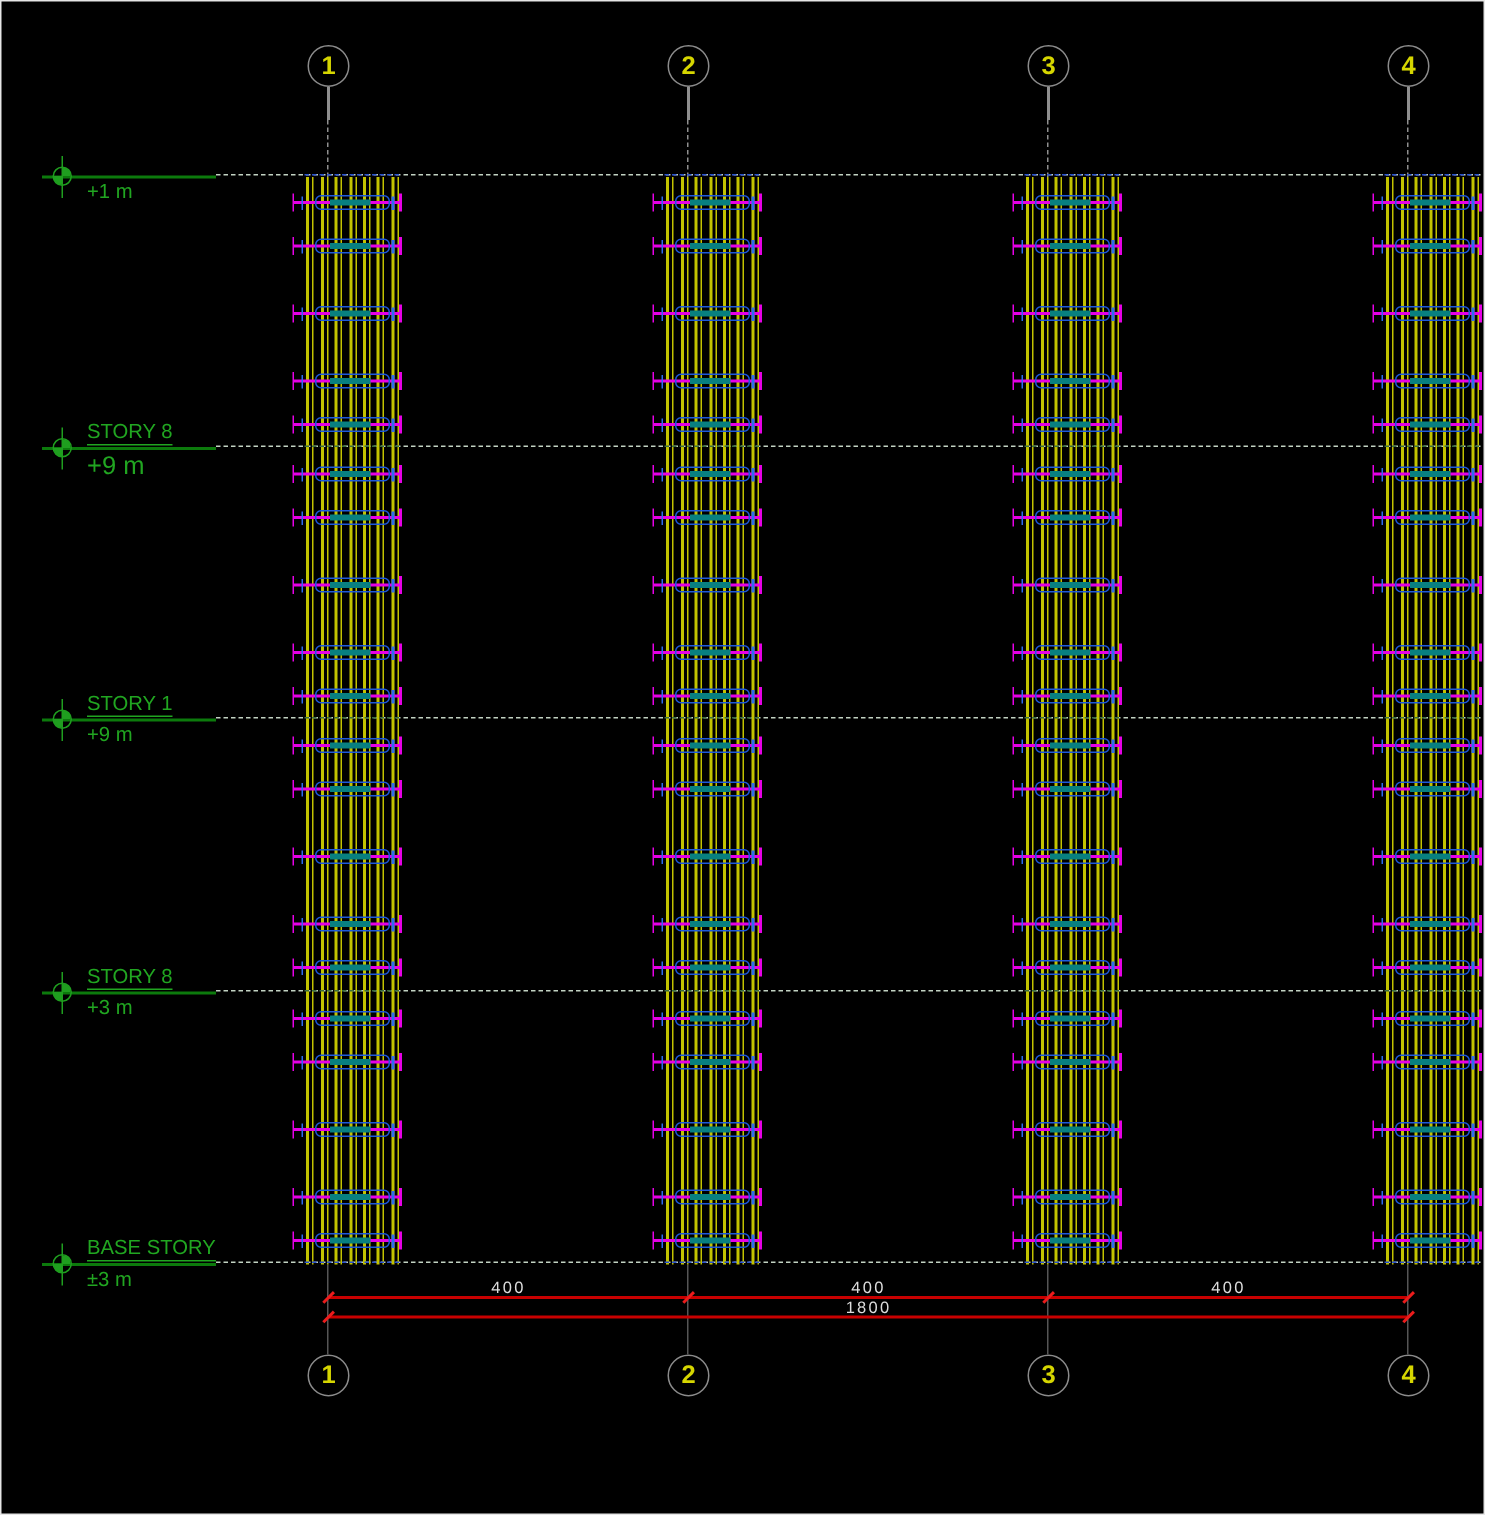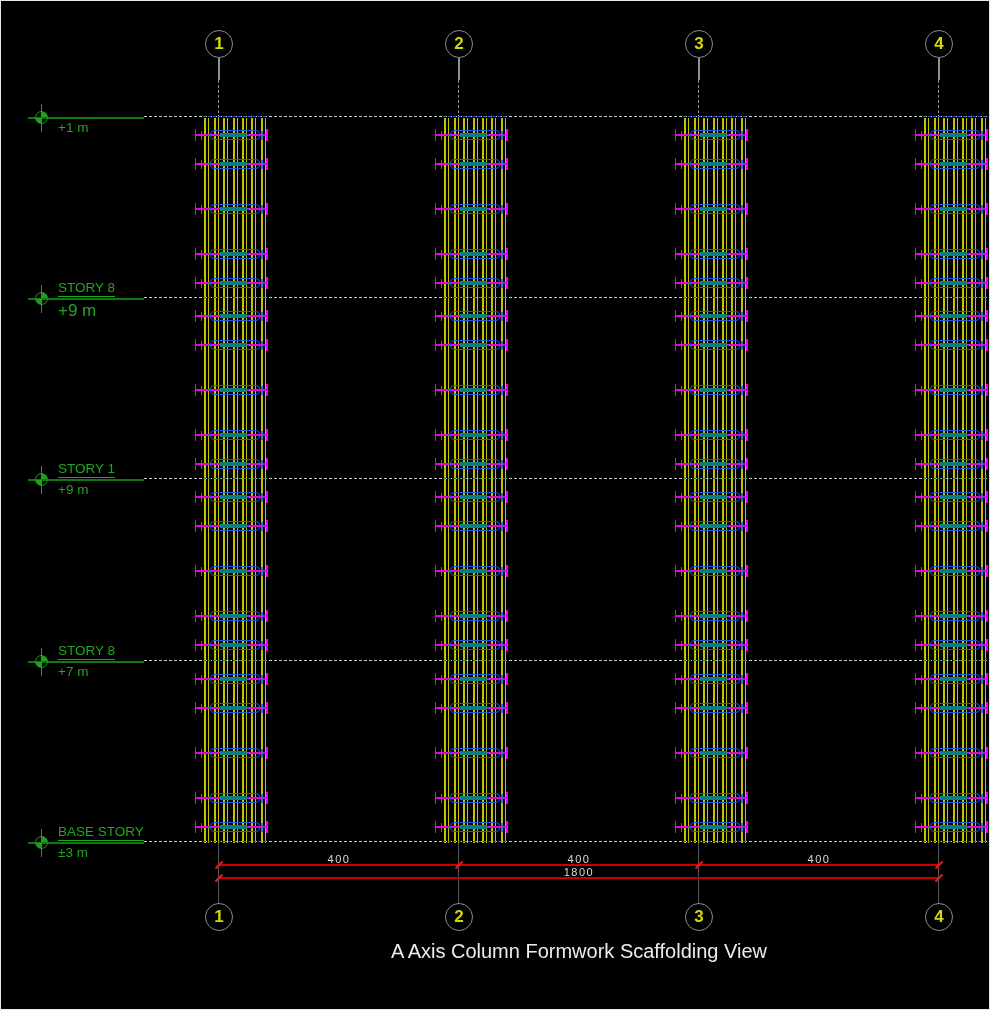--- a/index.html
+++ b/index.html
@@ -33,21 +33,21 @@
       <div style="left: 143px; top: 477px; width: 843px; height: 0px; border-top: 1.5px dashed rgb(194, 210, 194);"></div>
       <div style="left: 34px; top: 472px; width: 13px; height: 13px; border-radius: 50%; border: 1px solid rgb(31, 158, 31); box-sizing: border-box; background: conic-gradient(rgb(31, 158, 31) 0deg, rgb(31, 158, 31) 90deg, transparent 90deg, transparent 180deg, rgb(31, 158, 31) 180deg, rgb(31, 158, 31) 270deg, transparent 270deg, transparent 360deg);"></div>
       <div style="left: 40px; top: 465px; width: 1px; height: 28px; background: rgb(31, 158, 31);"></div>
       <div style="left: 57px; top: 461px; font-size: 13.5px; line-height: 14px; color: rgb(33, 166, 33); border-bottom: 1px solid rgb(33, 166, 33); padding-bottom: 1px;">STORY 1</div>
       <div style="left: 57px; top: 481px; font-size: 13.5px; color: rgb(33, 166, 33);">+9 m</div>
       <div style="left: 27px; top: 660px; width: 116px; height: 1.5px; background: rgb(12, 122, 12);"></div>
       <div style="left: 143px; top: 659px; width: 843px; height: 0px; border-top: 1.5px dashed rgb(194, 210, 194);"></div>
       <div style="left: 34px; top: 654px; width: 13px; height: 13px; border-radius: 50%; border: 1px solid rgb(31, 158, 31); box-sizing: border-box; background: conic-gradient(rgb(31, 158, 31) 0deg, rgb(31, 158, 31) 90deg, transparent 90deg, transparent 180deg, rgb(31, 158, 31) 180deg, rgb(31, 158, 31) 270deg, transparent 270deg, transparent 360deg);"></div>
       <div style="left: 40px; top: 647px; width: 1px; height: 28px; background: rgb(31, 158, 31);"></div>
       <div style="left: 57px; top: 643px; font-size: 13.5px; line-height: 14px; color: rgb(33, 166, 33); border-bottom: 1px solid rgb(33, 166, 33); padding-bottom: 1px;">STORY 8</div>
-      <div style="left: 57px; top: 663px; font-size: 13.5px; color: rgb(33, 166, 33);">+7 m</div>
+      <div style="left: 57px; top: 663px; font-size: 13.5px; color: rgb(33, 166, 33);">+3 m</div>
       <div style="left: 27px; top: 841px; width: 116px; height: 1.5px; background: rgb(12, 122, 12);"></div>
       <div style="left: 143px; top: 840px; width: 843px; height: 0px; border-top: 1.5px dashed rgb(194, 210, 194);"></div>
       <div style="left: 34px; top: 835px; width: 13px; height: 13px; border-radius: 50%; border: 1px solid rgb(31, 158, 31); box-sizing: border-box; background: conic-gradient(rgb(31, 158, 31) 0deg, rgb(31, 158, 31) 90deg, transparent 90deg, transparent 180deg, rgb(31, 158, 31) 180deg, rgb(31, 158, 31) 270deg, transparent 270deg, transparent 360deg);"></div>
       <div style="left: 40px; top: 828px; width: 1px; height: 28px; background: rgb(31, 158, 31);"></div>
       <div style="left: 57px; top: 824px; font-size: 13.5px; line-height: 14px; color: rgb(33, 166, 33); border-bottom: 1px solid rgb(33, 166, 33); padding-bottom: 1px;">BASE STORY</div>
       <div style="left: 57px; top: 844px; font-size: 13.5px; color: rgb(33, 166, 33);">±3 m</div>
       <div style="left: 204px; top: 29px; width: 28px; height: 28px; border: 1.4px solid rgb(139, 139, 139); border-radius: 50%; color: rgb(214, 214, 0); font-size: 17px; font-weight: bold; text-align: center; line-height: 25px; box-sizing: border-box;">1</div>
       <div style="left: 204px; top: 902px; width: 28px; height: 28px; border: 1.4px solid rgb(139, 139, 139); border-radius: 50%; color: rgb(214, 214, 0); font-size: 17px; font-weight: bold; text-align: center; line-height: 25px; box-sizing: border-box;">1</div>
       <div style="left: 217.4px; top: 57px; width: 1.2px; height: 22px; background: rgb(143, 143, 143);"></div>
       <div style="left: 217.3px; top: 79px; width: 0px; height: 38px; border-left: 1.4px dashed rgb(143, 143, 143);"></div>
@@ -710,15 +710,14 @@
       <div style="left: 693px; top: 863px; width: 10px; height: 1.8px; background: rgb(235, 28, 28); transform: rotate(-45deg);"></div>
       <div style="left: 933px; top: 863px; width: 10px; height: 1.8px; background: rgb(235, 28, 28); transform: rotate(-45deg);"></div>
       <div style="left: 213px; top: 876px; width: 10px; height: 1.8px; background: rgb(235, 28, 28); transform: rotate(-45deg);"></div>
       <div style="left: 933px; top: 876px; width: 10px; height: 1.8px; background: rgb(235, 28, 28); transform: rotate(-45deg);"></div>
       <div style="left: 308px; top: 852px; width: 60px; text-align: center; font-size: 11px; letter-spacing: 1.5px; color: rgb(220, 220, 220);">400</div>
       <div style="left: 548px; top: 852px; width: 60px; text-align: center; font-size: 11px; letter-spacing: 1.5px; color: rgb(220, 220, 220);">400</div>
       <div style="left: 788px; top: 852px; width: 60px; text-align: center; font-size: 11px; letter-spacing: 1.5px; color: rgb(220, 220, 220);">400</div>
       <div style="left: 548px; top: 865px; width: 60px; text-align: center; font-size: 11px; letter-spacing: 1.5px; color: rgb(220, 220, 220);">1800</div>
     </div>
   <div class="title-block">
-    <div class="t1">A Axis Column Formwork Scaffolding View</div>
   </div>
 </div>
 
 </body></html>

